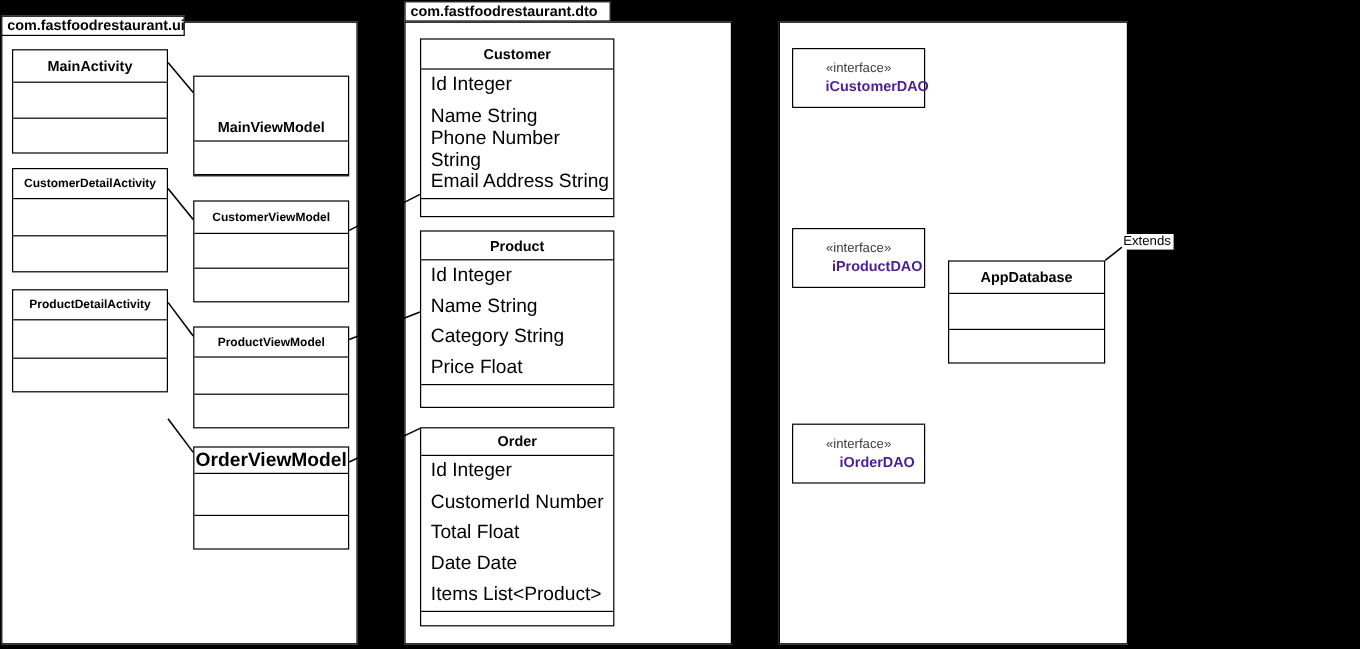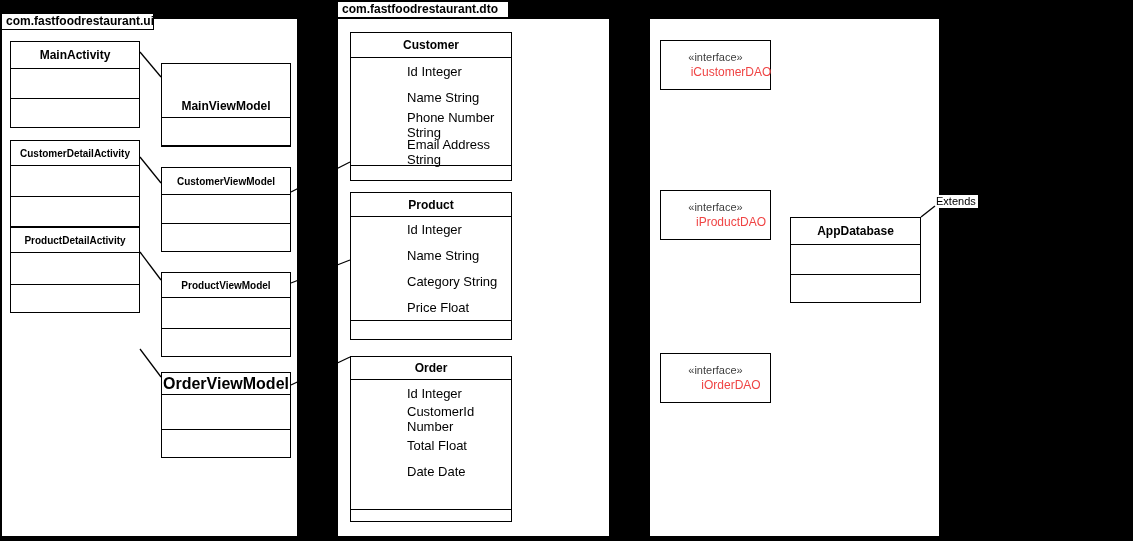--- a/index.html
+++ b/index.html
@@ -17,26 +17,26 @@
   .cls-title{display:flex;align-items:center;justify-content:center;
              font-weight:bold;color:#000;}
   .fs10{font-size:10px;}
   .fs12{font-size:12px;}
   .fs13{font-size:16px;}
   .sec{flex-grow:0;}
   .grow{flex:1;}
 
   .fields{display:flex;flex-direction:column;}
   .field-line{display:flex;align-items:center;padding-left:8px;
-              font-size:13px;color:#000;margin-left:48px;}
+              font-size:16px;color:#000;}
 
   .iface{position:absolute;background:#fff;border:1px solid #000;box-sizing:border-box;
          display:flex;flex-direction:column;align-items:center;justify-content:center;}
   .stereotype{font-size:11px;color:#3d3d3d;line-height:15px;}
-  .iface-name{font-size:12px;font-weight:normal;color:#ef4444;line-height:15px;margin-left:31px;}
+  .iface-name{font-size:12px;font-weight:bold;color:#4c1d95;line-height:15px;margin-left:31px;}
 
   .float-label{position:absolute;background:#fff;color:#000;font-size:11px;
                line-height:13px;padding:0 2px;}
 
   svg.edges{position:absolute;left:0;top:0;pointer-events:none;}
   svg.edges line{stroke:#000;stroke-width:1.3;}
 </style>
 </head>
 <body>
 
@@ -67,21 +67,21 @@
     <div class="sec" style="height:31px;"></div>
     <div class="grow"></div>
   </div>
 
   <div class="cls" style="left:161px;top:167px;width:130px;height:85px;">
     <div class="cls-title fs10 sec" style="height:26px;">CustomerViewModel</div>
     <div class="sec" style="height:29px;"></div>
     <div class="grow"></div>
   </div>
 
-  <div class="cls" style="left:10px;top:227px;width:130px;height:86px;justify-content:center;">
+  <div class="cls" style="left:10px;top:241px;width:130px;height:86px;justify-content:center;">
     <div class="cls-title fs10 sec" style="height:24px;">ProductDetailActivity</div>
     <div class="sec" style="height:32px;"></div>
     <div class="grow"></div>
   </div>
 
   <div class="cls" style="left:161px;top:272px;width:130px;height:85px;">
     <div class="cls-title fs10 sec" style="height:24px;">ProductViewModel</div>
     <div class="sec" style="height:31px;"></div>
     <div class="grow"></div>
   </div>
@@ -115,20 +115,21 @@
     <div class="grow"></div>
   </div>
 
   <div class="cls" style="left:350px;top:356px;width:162px;height:166px;">
     <div class="cls-title fs12 sec" style="height:22px;">Order</div>
     <div class="fields sec" style="height:130px;">
       <div class="field-line" style="height:26px;">Id Integer</div>
       <div class="field-line" style="height:26px;">CustomerId Number</div>
       <div class="field-line" style="height:26px;">Total Float</div>
       <div class="field-line" style="height:26px;">Date Date</div>
+      <div class="field-line" style="height:26px;">Items List&lt;Product&gt;</div>
     </div>
     <div class="grow"></div>
   </div>
 
   <div class="iface" style="left:660px;top:40px;width:111px;height:50px;">
     <div class="stereotype">«interface»</div>
     <div class="iface-name">iCustomerDAO</div>
   </div>
 
   <div class="iface" style="left:660px;top:190px;width:111px;height:50px;">

